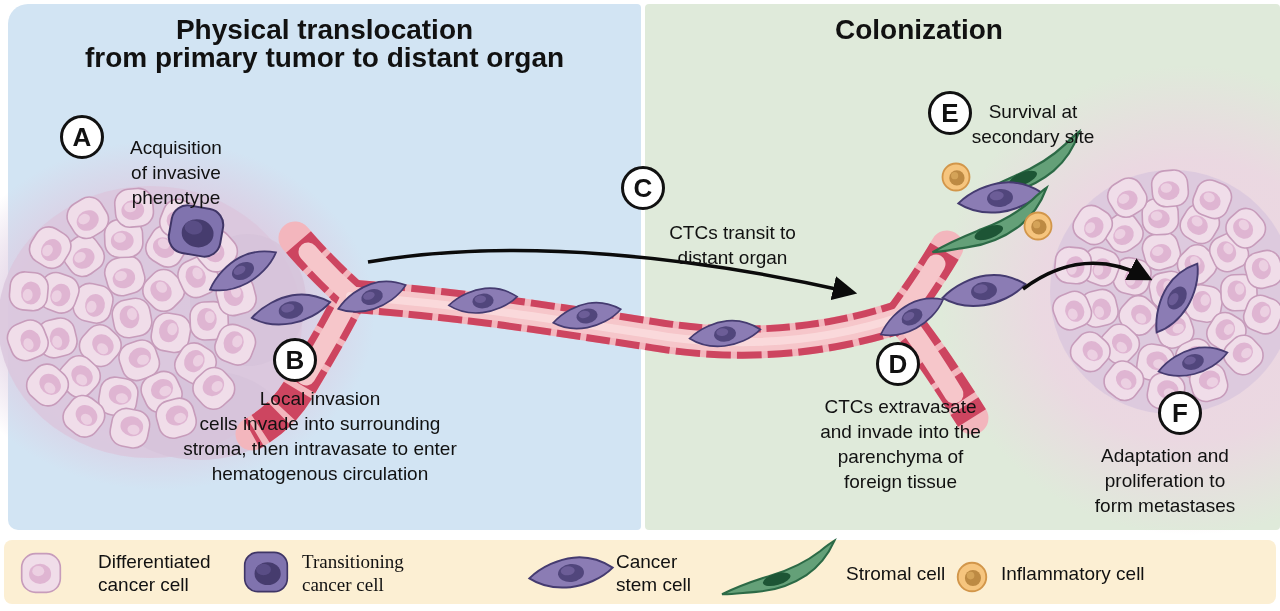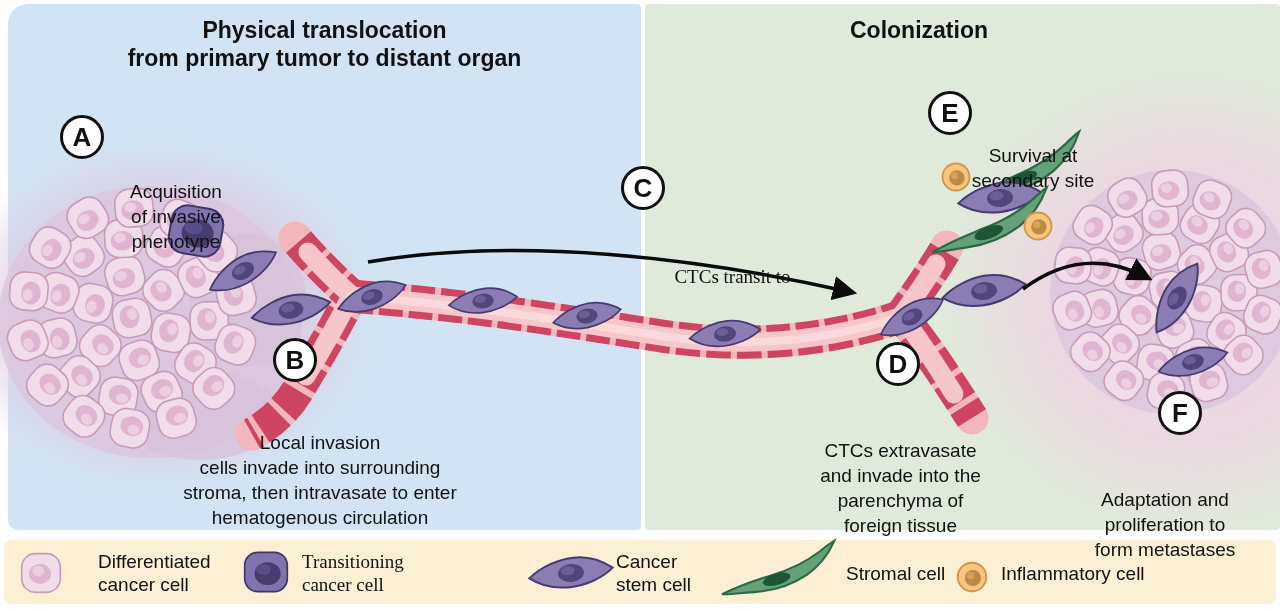--- a/index.html
+++ b/index.html
@@ -5,24 +5,24 @@
   html,body{margin:0;padding:0;background:#ffffff;}
   body{width:1280px;height:611px;position:relative;overflow:hidden;
        font-family:"Liberation Sans",sans-serif;color:#111;}
   .figure{position:absolute;inset:0;}
   .panel{position:absolute;top:4px;height:526px;}
   .panel-left{left:8px;width:633px;background:var(--left-panel-bg,#d2e4f3);border-radius:20px 4px 4px 10px;}
   .panel-right{left:645px;width:635px;background:var(--right-panel-bg,#dfeada);border-radius:4px;}
   .legend-bar{position:absolute;left:4px;top:540px;width:1272px;height:64px;
               background:var(--legend-bg,#fcefd3);border-radius:8px;}
   #art{position:absolute;left:0;top:0;}
-  .title{position:absolute;text-align:center;font-weight:bold;font-size:23px;line-height:28px;}
+  .title{position:absolute;text-align:center;font-weight:bold;font-size:28px;line-height:28px;}
   .title-left{left:8px;top:16px;width:633px;}
   .title-right{left:645px;top:16px;width:548px;}
-  .step-text{position:absolute;text-align:center;font-size:19px;line-height:25px;margin-top:44px;}
+  .step-text{position:absolute;text-align:center;font-size:19px;line-height:25px;}
   .badge{position:absolute;width:44px;height:44px;box-sizing:border-box;border:3px solid #111;
          border-radius:50%;background:#fff;display:flex;align-items:center;justify-content:center;
          font-weight:bold;font-size:26px;z-index:5;}
   .legend-label{position:absolute;font-size:19px;line-height:23px;}
 </style>
 </head>
 <body>
 
 <div class="figure">
 
@@ -491,22 +491,23 @@
     <div>Acquisition</div>
     <div>of invasive</div>
     <div>phenotype</div>
   </div>
   <div class="step-text" style="left:150px;top:386px;width:340px;">
     <div>Local invasion</div>
     <div>cells invade into surrounding</div>
     <div>stroma, then intravasate to enter</div>
     <div>hematogenous circulation</div>
   </div>
-  <div class="step-text" style="left:640px;top:220px;width:185px;font-family:Liberation Serif, serif;">
+  <div class="step-text" style="left:640px;top:220px;width:185px;">
     <div>CTCs transit to</div>
+    <div>distant organ</div>
   </div>
   <div class="step-text" style="left:793px;top:394px;width:215px;">
     <div>CTCs extravasate</div>
     <div>and invade into the</div>
     <div>parenchyma of</div>
     <div>foreign tissue</div>
   </div>
   <div class="step-text" style="left:938px;top:99px;width:190px;">
     <div>Survival at</div>
     <div>secondary site</div>

